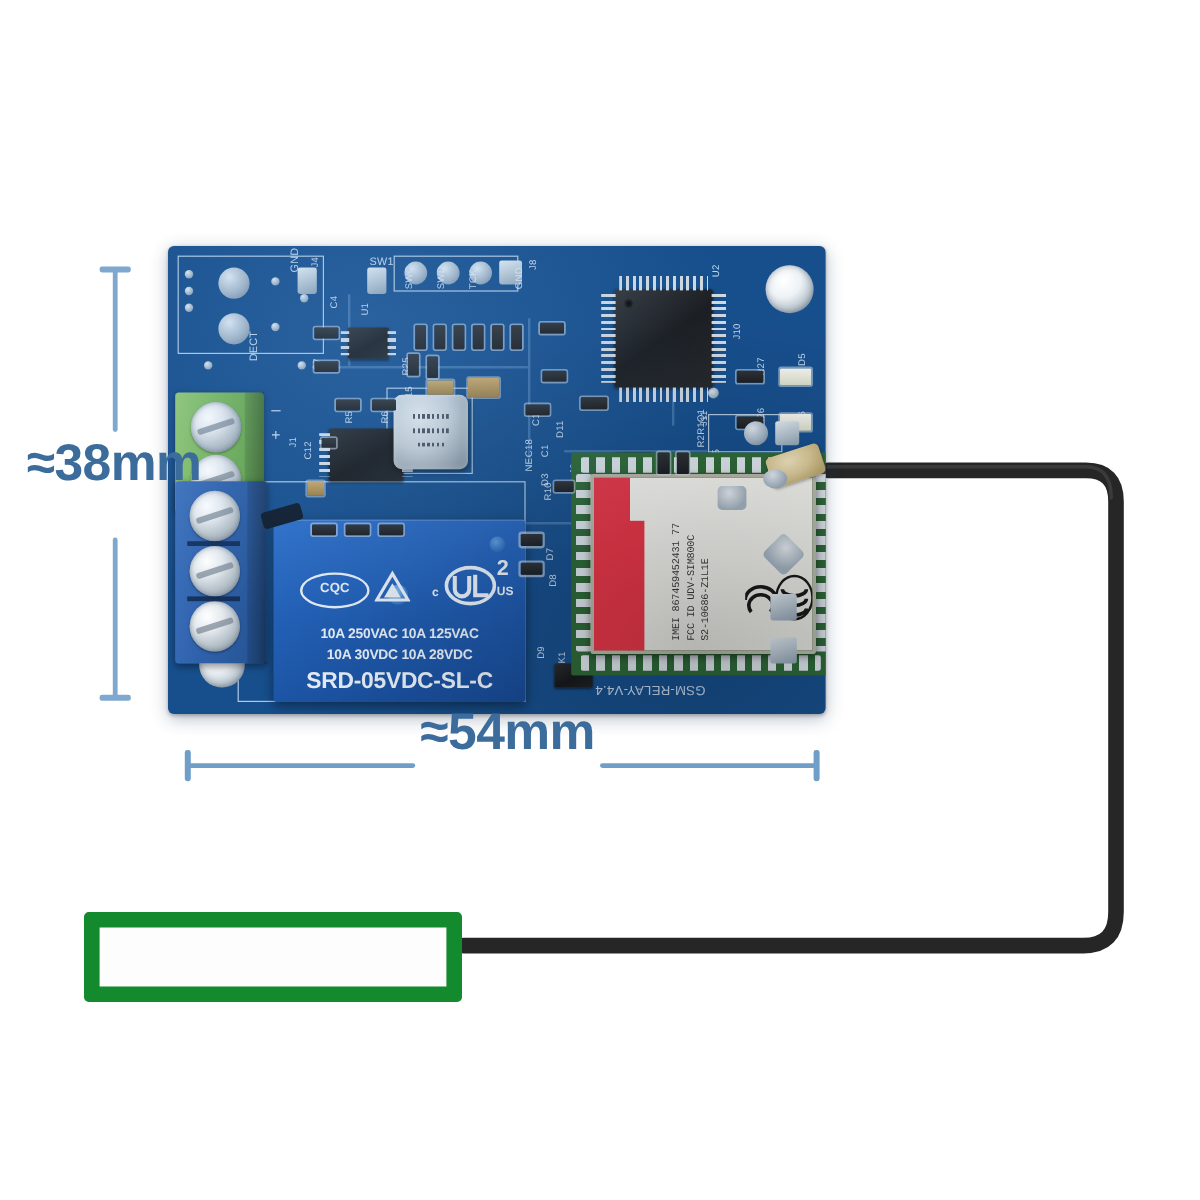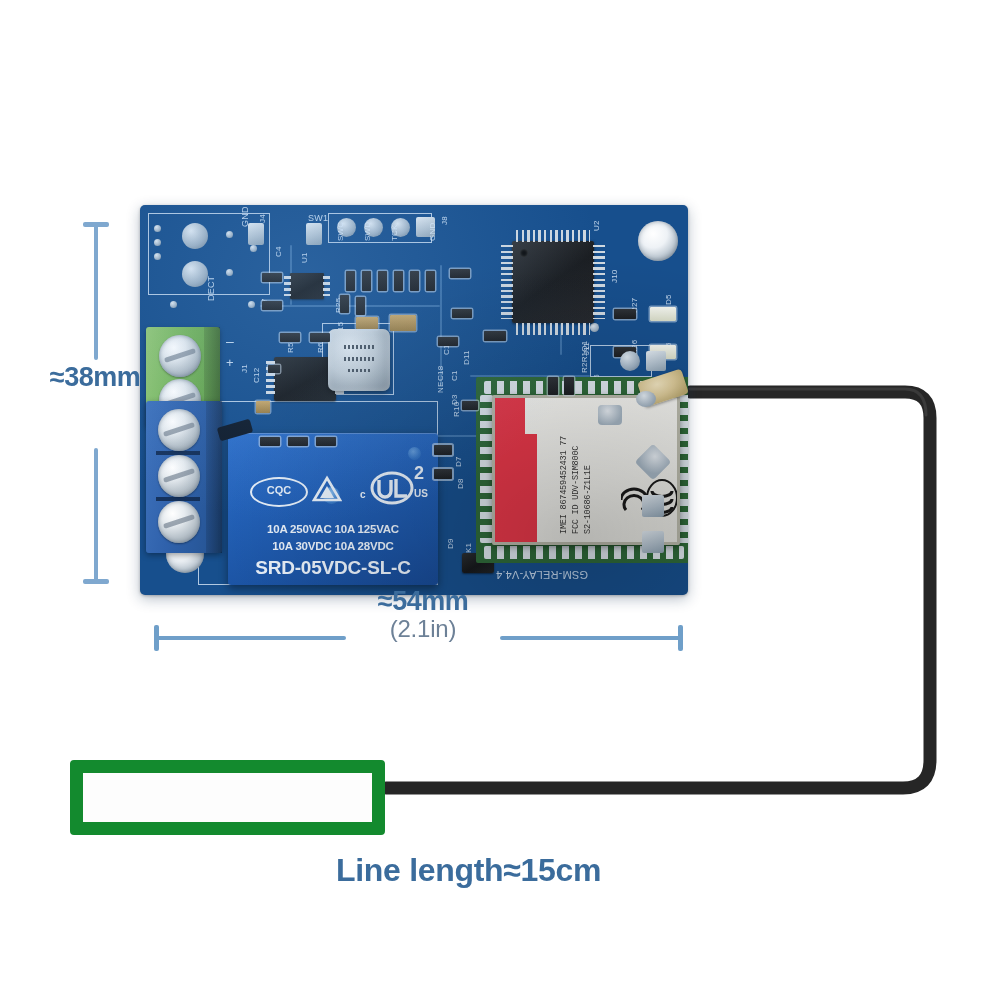--- a/index.html
+++ b/index.html
@@ -47,21 +47,21 @@
     border-radius: 2px;
   }
   .dim-label {
     position: absolute;
     text-align: center;
     line-height: 1.12;
     color: #3d6e9e;
     white-space: nowrap;
   }
   .dim-main {
-    font-size: 27px;
+    font-size: 43px;
     font-weight: bold;
     color: #3b6c9c;
     letter-spacing: -0.5px;
   }
   .dim-sub {
     font-size: 24px;
     font-weight: normal;
     color: #6d8197;
     letter-spacing: -0.2px;
   }
@@ -604,18 +604,16 @@
   <div class="dim-label" style="left:0px; top:362px; width:190px;">
     <div class="dim-main">≈38mm</div>
   </div>
 
   <div class="dim-line-h" style="left:156px; top:636px; width:190px;"></div>
   <div class="dim-line-h" style="left:500px; top:636px; width:182px;"></div>
   <div class="dim-cap-h" style="left:154px; top:625px;"></div>
   <div class="dim-cap-h" style="left:678px; top:625px;"></div>
   <div class="dim-label" style="left:328px; top:586px; width:190px;">
     <div class="dim-main">≈54mm</div>
-    <div class="dim-sub">(2.1in)</div>
   </div>
 
-  <div class="caption" style="left:336px; top:852px;">Line length≈15cm</div>
 
 </div>
 
 </body></html>

